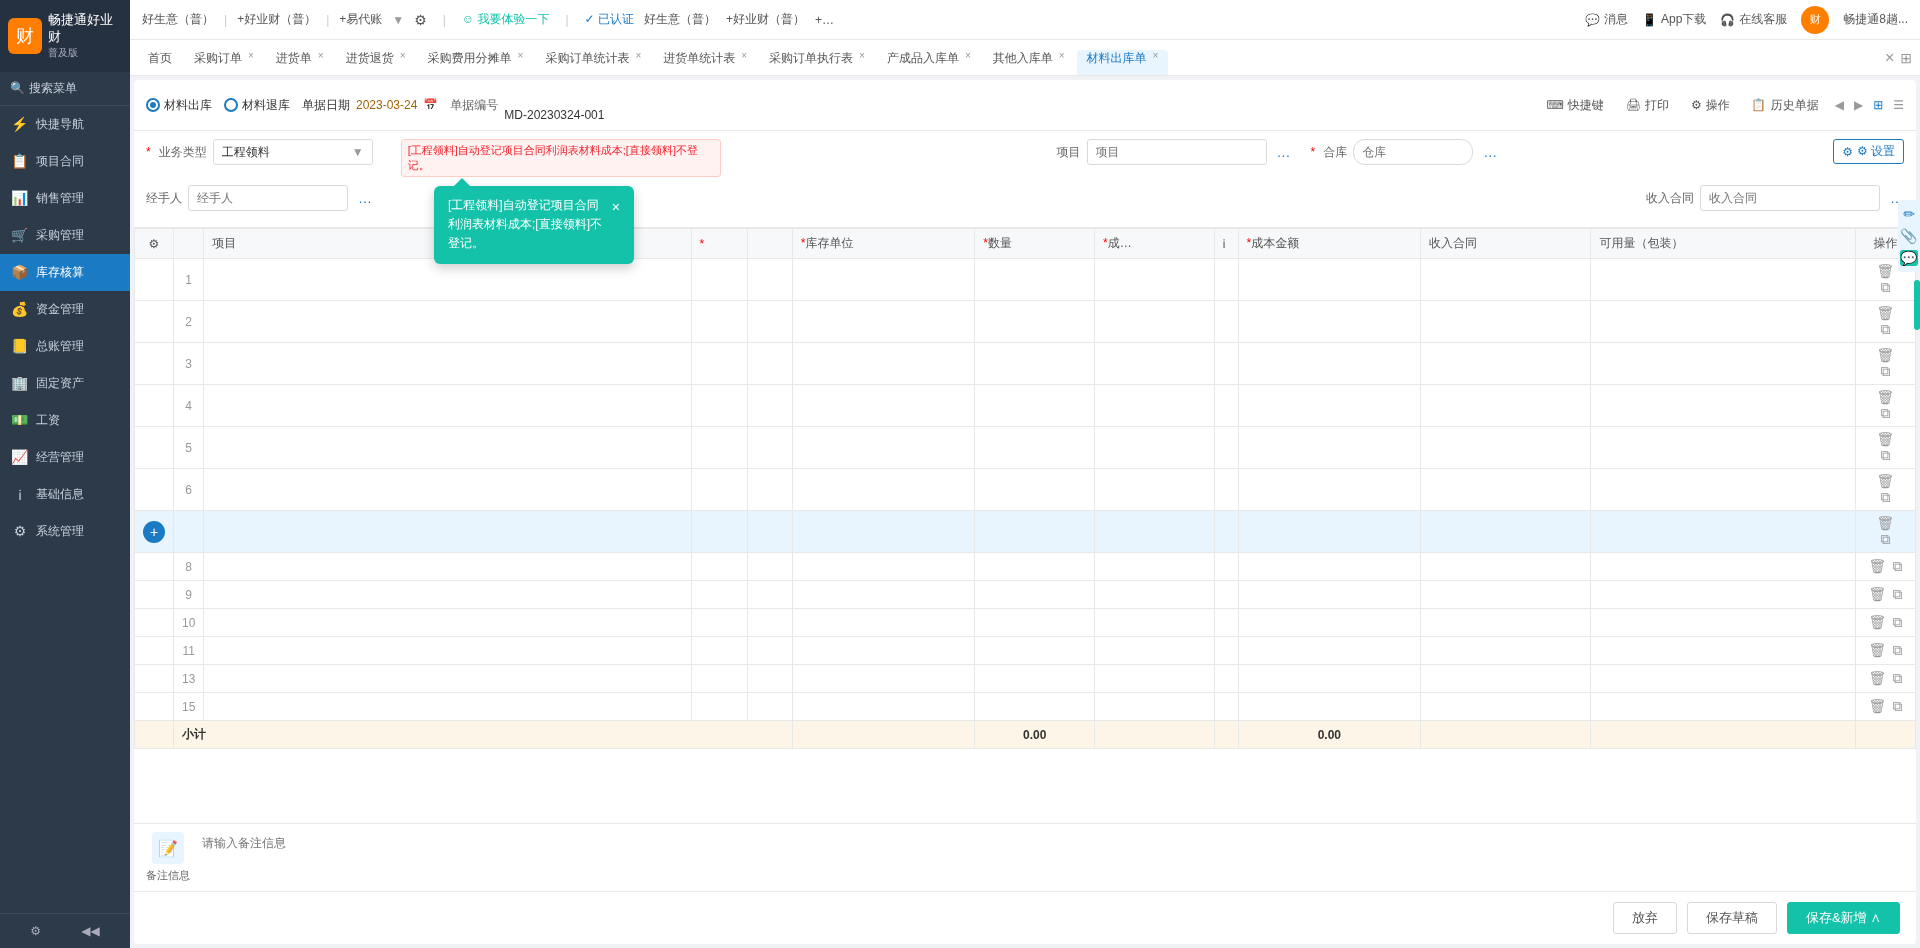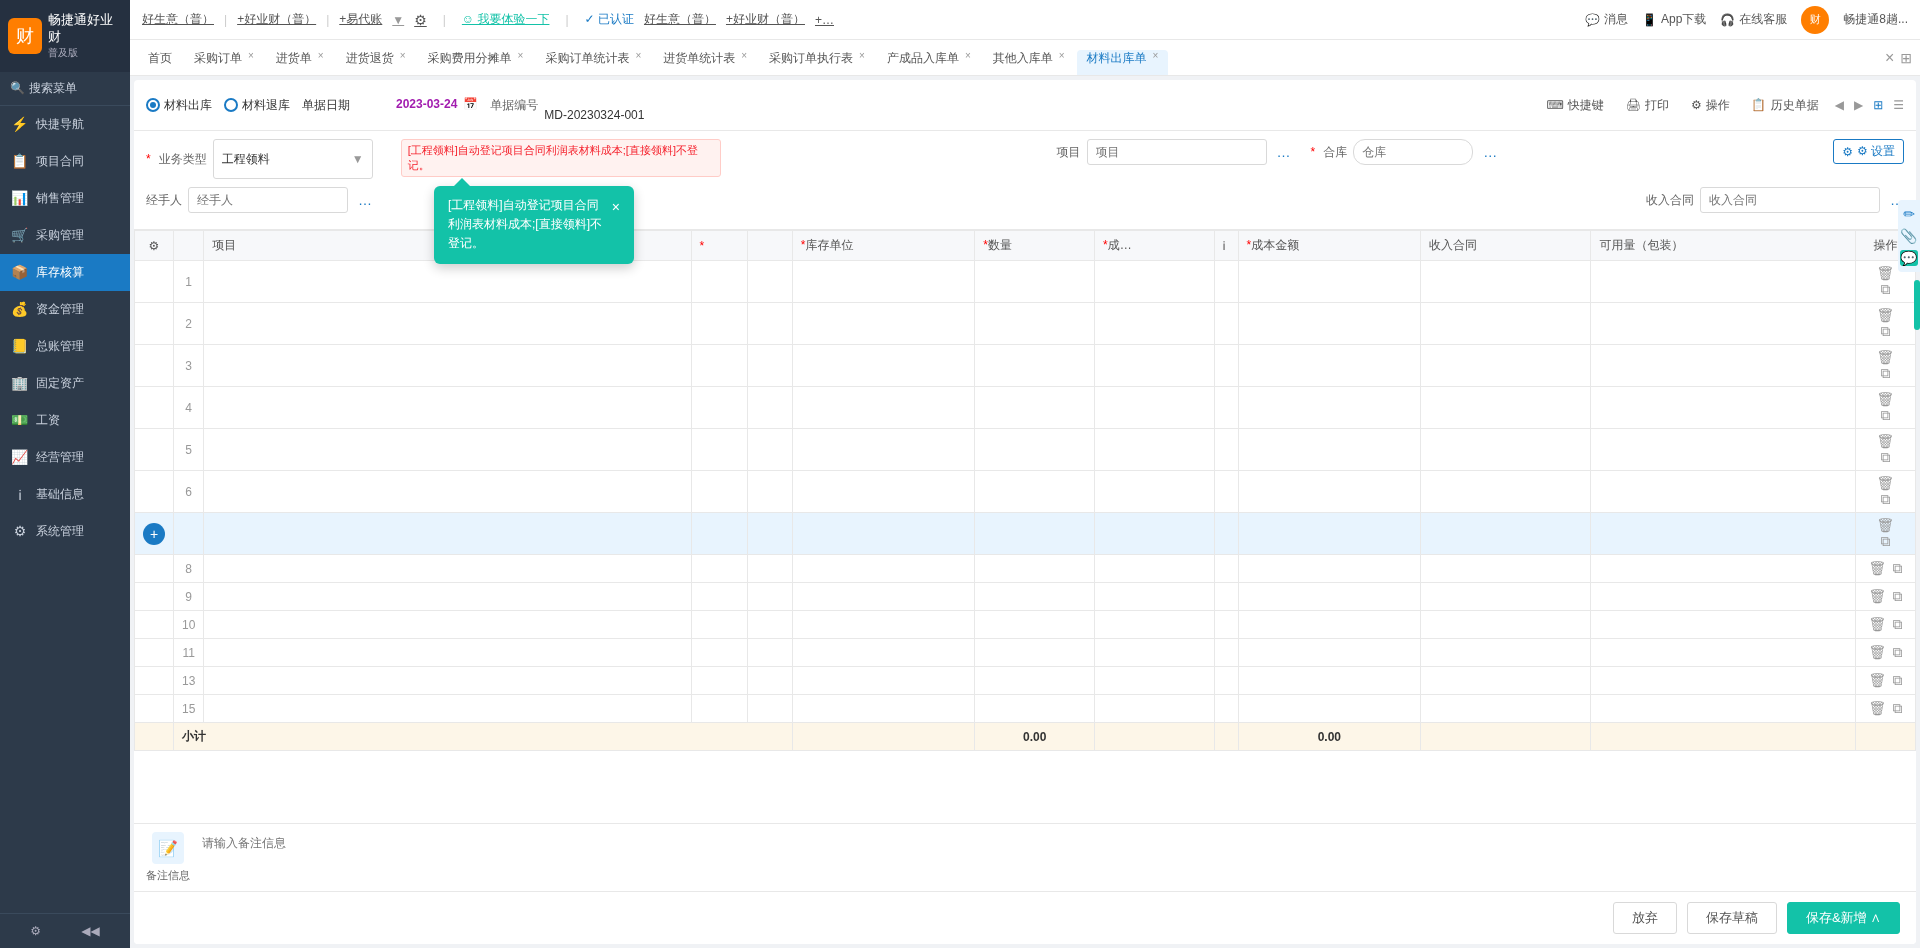--- a/index.html
+++ b/index.html
@@ -16,21 +16,21 @@
     .sidebar-nav-item.active { background: #1a7ac4; color: #fff; }
     .sidebar-nav-icon { width: 16px; height: 16px; display: flex; align-items: center; justify-content: center; font-size: 14px; }
     .sidebar-bottom { margin-top: auto; display: flex; align-items: center; justify-content: space-around; padding: 10px; border-top: 1px solid #3a4a5c; }
 
     
     .main { flex: 1; display: flex; flex-direction: column; overflow: hidden; background: #f0f2f5; }
 
     
     .topbar { background: #fff; height: 40px; display: flex; align-items: center; padding: 0 12px; gap: 16px; border-bottom: 1px solid #e8e8e8; font-size: 12px; flex-shrink: 0; }
     .topbar-links { display: flex; align-items: center; gap: 10px; flex: 1; }
-    .topbar-link { color: #555; cursor: pointer; font-size: 12px; text-decoration: underline; }
+    .topbar-link { color: #555; cursor: pointer; font-size: 12px; }
     .topbar-certified { color: #1a7ac4; display: flex; align-items: center; gap: 3px; }
     .topbar-right { display: flex; align-items: center; gap: 14px; margin-left: auto; }
     .topbar-right-item { display: flex; align-items: center; gap: 4px; cursor: pointer; color: #555; }
     .user-avatar { width: 28px; height: 28px; border-radius: 50%; background: #ff7e00; display: flex; align-items: center; justify-content: center; color: #fff; font-size: 11px; }
 
     
     .tabbar { background: #fff; height: 36px; display: flex; align-items: center; padding: 0 8px; border-bottom: 1px solid #e8e8e8; gap: 2px; flex-shrink: 0; overflow-x: auto; }
     .tab-item { display: flex; align-items: flex-start; padding: 0 10px; height: 28px; border-radius: 4px 4px 0 0; cursor: pointer; font-size: 12px; gap: 6px; white-space: nowrap; color: #555; margin-top: 12px; }
     .tab-item.active { background: #e8f4fe; color: #1a7ac4; border-bottom: 2px solid #1a7ac4; }
     .tab-item .tab-close { font-size: 10px; color: #999; cursor: pointer; }
@@ -38,28 +38,28 @@
 
     
     .content { flex: 1; overflow: hidden; display: flex; flex-direction: column; background: #fff; margin: 4px; border-radius: 4px; }
 
     
     .form-header { padding: 8px 12px; display: flex; align-items: center; gap: 12px; border-bottom: 1px solid #e8e8e8; flex-shrink: 0; }
     .radio-group { display: flex; align-items: center; gap: 12px; }
     .radio-option { display: flex; align-items: center; gap: 4px; cursor: pointer; }
     .radio-circle { width: 14px; height: 14px; border-radius: 50%; border: 2px solid #1a7ac4; display: flex; align-items: center; justify-content: center; }
     .radio-circle.checked::after { content: ''; width: 6px; height: 6px; border-radius: 50%; background: #1a7ac4; }
-    .form-header-date { display: flex; gap: 6px; color: #333; }
+    .form-header-date { display: flex; align-items: center; gap: 6px; color: #333; }
     .form-header-docnum { display: flex; align-items: center; gap: 6px; color: #333; }
     .toolbar-btn { display: flex; align-items: center; gap: 4px; cursor: pointer; color: #555; font-size: 12px; padding: 2px 6px; }
     .field-group { display: flex; align-items: center; gap: 6px; }
     .field-label { color: #666; white-space: nowrap; }
     .field-required { color: red; margin-right: 2px; }
     .field-input { border: 1px solid #d9d9d9; border-radius: 3px; padding: 3px 8px; font-size: 12px; min-width: 120px; height: 26px; }
-    .field-input-select { border: 1px solid #d9d9d9; border-radius: 3px; padding: 3px 8px; font-size: 12px; min-width: 160px; height: 40px; background: #fff; display: flex; align-items: center; justify-content: space-between; cursor: pointer; }
+    .field-input-select { border: 1px solid #d9d9d9; border-radius: 3px; padding: 3px 8px; font-size: 12px; min-width: 160px; height: 26px; background: #fff; display: flex; align-items: center; justify-content: space-between; cursor: pointer; }
     .field-dots { color: #1a7ac4; cursor: pointer; margin-left: 4px; font-size: 14px; }
     .field-warning { color: #f5222d; font-size: 11px; background: #fff2f0; border: 1px solid #ffccc7; padding: 3px 6px; border-radius: 3px; max-width: 320px; }
 
     
     .tooltip-popup { position: absolute; top: 55px; left: 300px; background: #13c2a8; color: #fff; border-radius: 6px; padding: 10px 14px; font-size: 12px; max-width: 200px; line-height: 1.6; z-index: 100; box-shadow: 0 4px 12px rgba(0,0,0,0.2); }
     .tooltip-popup::before { content: ''; position: absolute; top: -8px; left: 20px; border-left: 8px solid transparent; border-right: 8px solid transparent; border-bottom: 8px solid #13c2a8; }
     .tooltip-close { float: right; cursor: pointer; font-size: 14px; margin-left: 8px; }
 
     
     .table-wrapper { flex: 1; overflow: auto; }
@@ -256,21 +256,21 @@
           <div class="radio-circle checked"></div>
           <span>材料出库</span>
         </label>
         <label class="radio-option">
           <div class="radio-circle"></div>
           <span>材料退库</span>
         </label>
       </div>
       <div class="form-header-date">
         <span>单据日期</span>
-        <span style="color:#a21caf;font-weight:bold;margin-left:40px;">2023-03-24</span>
+        <span style="color:#a16207;font-weight:normal;">2023-03-24</span>
         <span style="color:#1a7ac4;cursor:pointer;">📅</span>
       </div>
       <div class="form-header-docnum">
         <span style="color:#666;">单据编号</span>
         <span style="color:#333;margin-top:20px;">MD-20230324-001</span>
       </div>
       <div style="margin-left:auto;display:flex;align-items:center;gap:10px;">
         <span class="toolbar-btn">
           <span>⌨</span>
           <span>快捷键</span>

